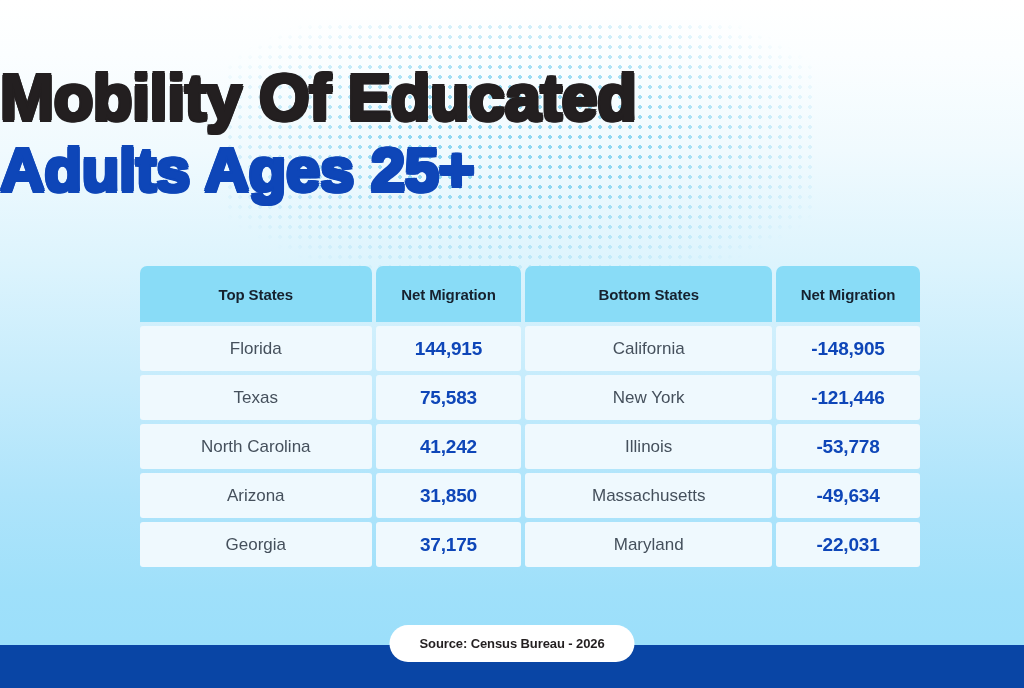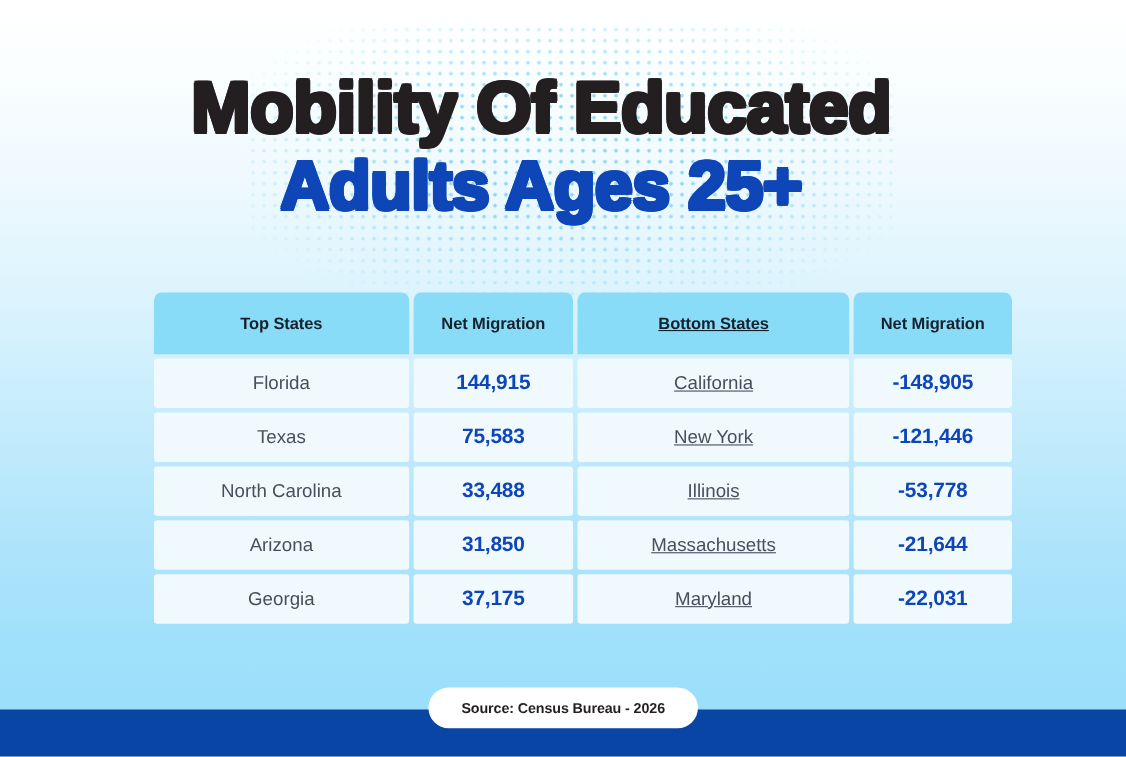--- a/index.html
+++ b/index.html
@@ -42,24 +42,23 @@
     background-position: 0 0;
     -webkit-mask-image: radial-gradient(ellipse 58% 62% at 50% 48%, #000 35%, rgba(0,0,0,0.55) 66%, rgba(0,0,0,0) 100%);
     mask-image: radial-gradient(ellipse 58% 62% at 50% 48%, #000 35%, rgba(0,0,0,0.55) 66%, rgba(0,0,0,0) 100%);
     opacity: .85;
     pointer-events: none;
   }
 
   
   .headline {
     position: absolute;
-    left: 16px;
+    left: 0;
     top: 66px;
     width: 952px;
-    text-align: center;
     line-height: 0.98;
     user-select: none;
   }
   .headline .line1 {
     display: block;
     font-size: 65px;
     font-weight: 700;
     letter-spacing: -0.5px;
     color: #231f20;
     text-shadow:
@@ -97,21 +96,21 @@
   }
   .cell {
     box-sizing: border-box;
     display: flex;
     align-items: center;
     justify-content: center;
     text-align: center;
   }
   .c-state  { width: 246px; }
   .c-num    { width: 155px; }
-  .c-bstate { width: 262px; text-decoration: underline; }
+  .c-bstate { width: 262px; }
   .c-bnum   { width: 153px; }
 
   .head-row .cell {
     height: 56px;
     background: #89dcf7;
     border-radius: 7px 7px 0 0;
     font-size: 15px;
     font-weight: 700;
     color: #16212e;
     letter-spacing: -0.1px;
@@ -187,30 +186,30 @@
 
     <div class="trow data-row">
       <div class="cell c-state state">Texas</div>
       <div class="cell c-num num">75,583</div>
       <div class="cell c-bstate state">New York</div>
       <div class="cell c-bnum num">-121,446</div>
     </div>
 
     <div class="trow data-row">
       <div class="cell c-state state">North Carolina</div>
-      <div class="cell c-num num">33,488</div>
+      <div class="cell c-num num">41,242</div>
       <div class="cell c-bstate state">Illinois</div>
       <div class="cell c-bnum num">-53,778</div>
     </div>
 
     <div class="trow data-row">
       <div class="cell c-state state">Arizona</div>
       <div class="cell c-num num">31,850</div>
       <div class="cell c-bstate state">Massachusetts</div>
-      <div class="cell c-bnum num">-21,644</div>
+      <div class="cell c-bnum num">-49,634</div>
     </div>
 
     <div class="trow data-row">
       <div class="cell c-state state">Georgia</div>
       <div class="cell c-num num">37,175</div>
       <div class="cell c-bstate state">Maryland</div>
       <div class="cell c-bnum num">-22,031</div>
     </div>
 
   </div>

